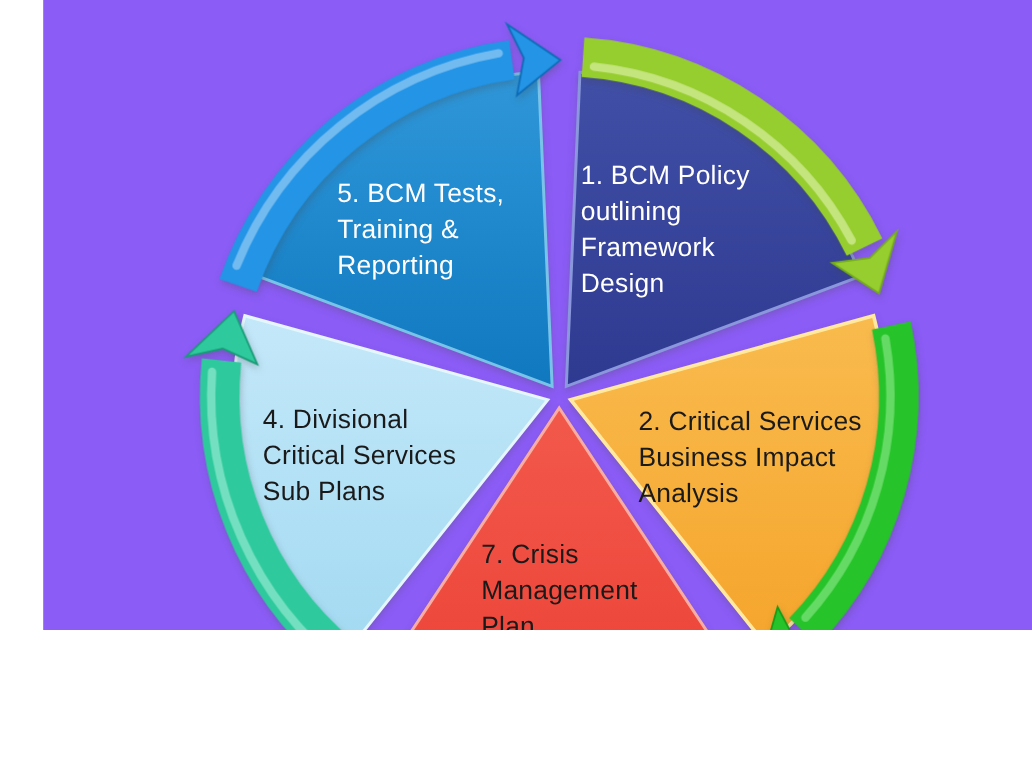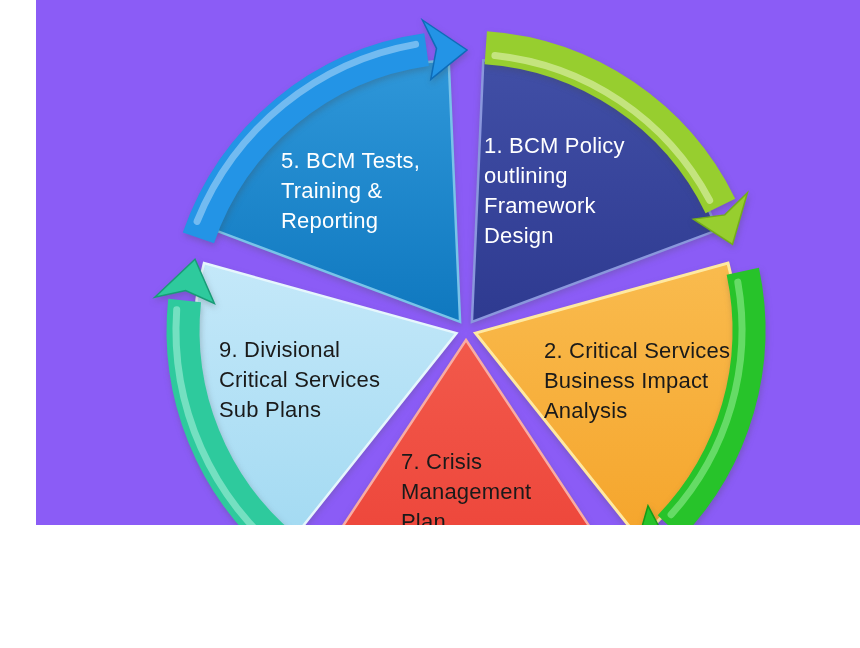--- a/index.html
+++ b/index.html
@@ -85,25 +85,25 @@
         <path class="arc-hl" d="M161.1,221.4 A290,290 0 0 1 379.6,44.4" stroke="#a6d6f8"></path>
         <polygon points="386.4,20 431,50 394.8,79.4 400.5,48.3" stroke-width="1.5" fill="#2394e6" stroke="#0e6cb8"></polygon>
       </g>
     </g>
   </svg>
 
   <div class="label" style="left: 448px; top: 131px; color: rgb(255, 255, 255);">1. BCM Policy
 outlining
 Framework
 Design</div>
-  <div class="label" style="left: 508px; top: 336px; color: rgb(26, 26, 26);">2. Critical Services
+  <div class="label" style="left: 496px; top: 336px; color: rgb(26, 26, 26);">2. Critical Services
 Business Impact
 Analysis</div>
   <div class="label" style="left: 365px; top: 447px; color: rgb(26, 26, 26);">7. Crisis
 Management
 Plan</div>
-  <div class="label" style="left: 183px; top: 335px; color: rgb(26, 26, 26);">9. Divisional
+  <div class="label" style="left: 183px; top: 335px; color: rgb(26, 26, 26);">4. Divisional
 Critical Services
 Sub Plans</div>
   <div class="label" style="left: 245px; top: 146px; color: rgb(255, 255, 255);">5. BCM Tests,
 Training &amp;
 Reporting</div>
 </div>
 
 </body></html>

